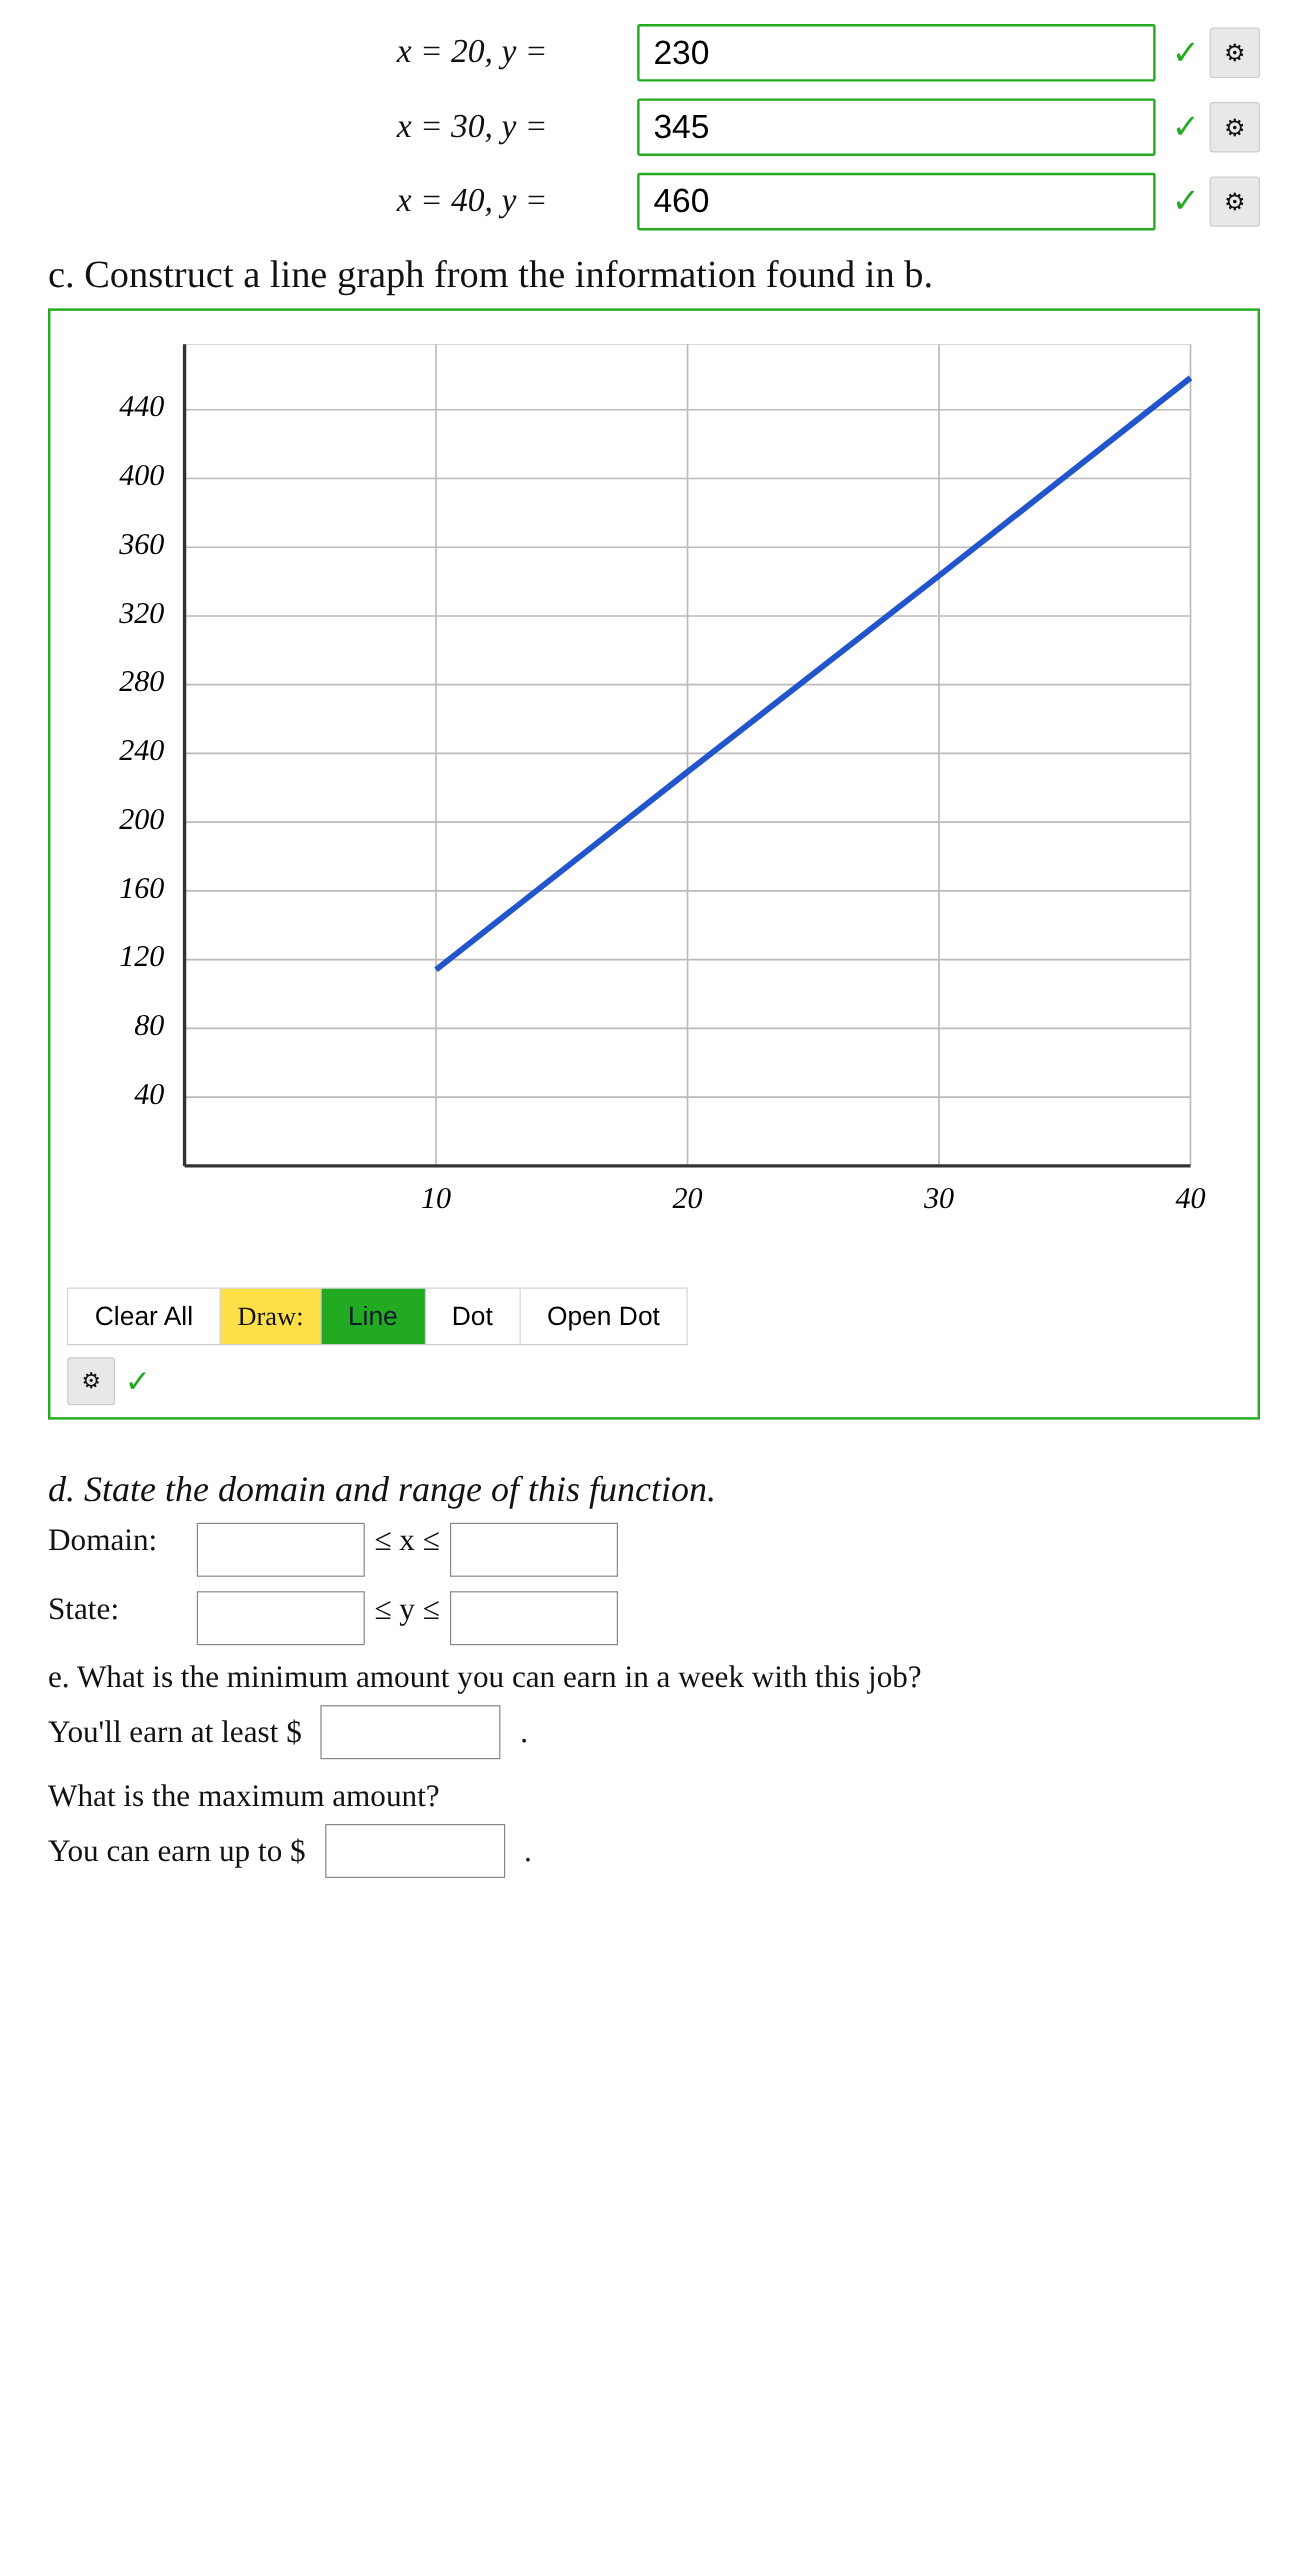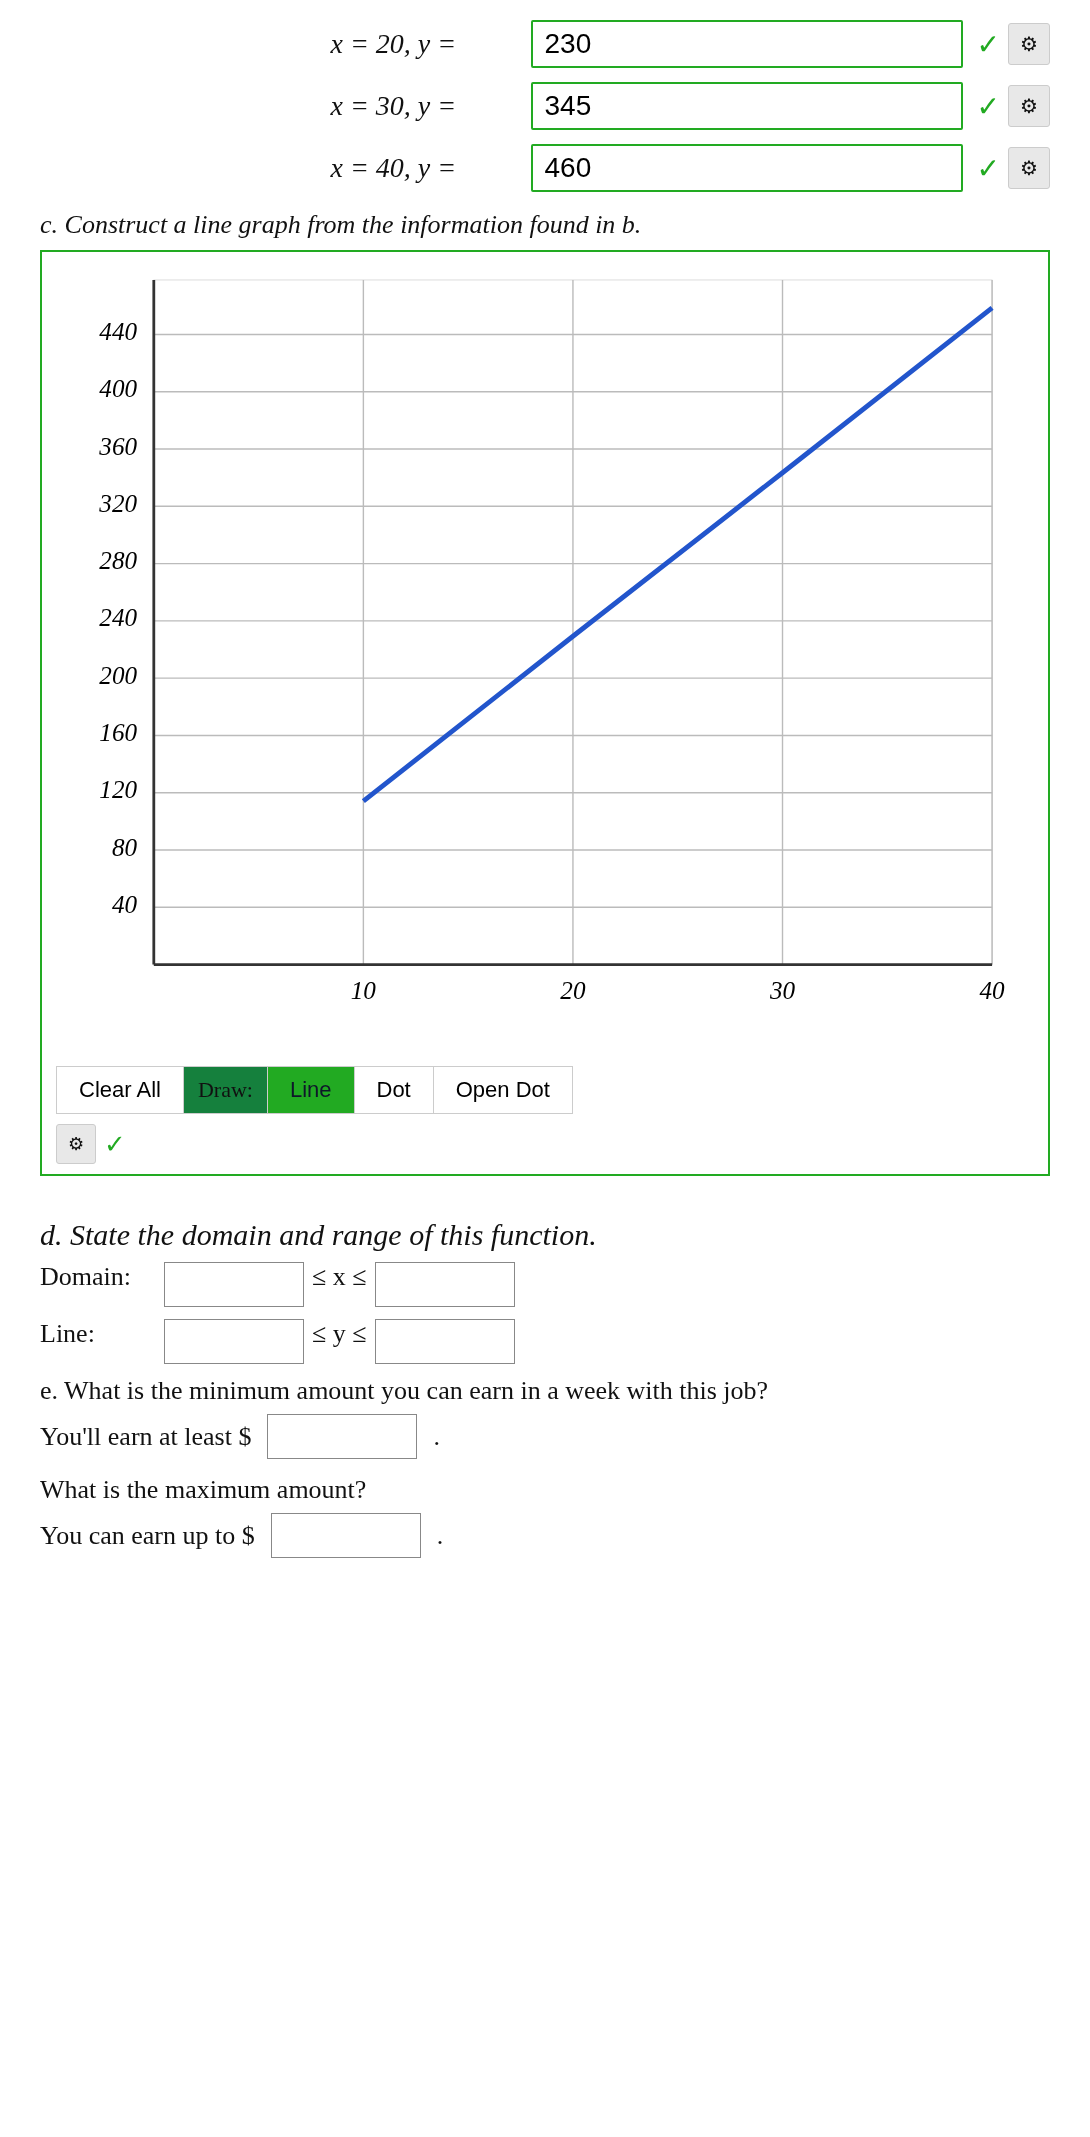--- a/index.html
+++ b/index.html
@@ -44,23 +44,22 @@
       height: 42px;
       display: flex;
       align-items: center;
       justify-content: center;
       margin-left: 8px;
       font-size: 20px;
       cursor: pointer;
     }
 
     .instruction-text {
-      font-size: 26px;
+      font-size: 32px;
       margin: 18px 0 10px 0;
-      font-style: italic;
     }
 
     .graph-container {
       border: 2.5px solid #22aa22;
       padding: 14px 14px 10px 14px;
       margin-bottom: 24px;
       display: inline-block;
       width: 100%;
     }
 
@@ -95,21 +94,21 @@
       border-right: none;
     }
     .graph-controls button.active {
       background: #22aa22;
       color: #0f172a;
     }
     .draw-label {
       font-size: 22px;
       padding: 10px 14px;
       border-right: 1px solid #ccc;
-      background: #15803d;
+      background: #fde047;
     }
     .graph-bottom-row {
       display: flex;
       align-items: center;
       margin-top: 10px;
       gap: 8px;
     }
     .graph-gear {
       background: #e8e8e8;
       border: 1px solid #ccc;
@@ -286,21 +285,21 @@
 
 <div class="domain-range-row">
   <span class="row-label">Domain:</span>
   <input class="small-input" type="text" value="" style="">
   <span class="inequality-sym">≤ x ≤</span>
   <input class="small-input" type="text" value="" style="">
 </div>
 
 
 <div class="domain-range-row">
-  <span class="row-label">Line:</span>
+  <span class="row-label">State:</span>
   <input class="small-input" type="text" value="" style="">
   <span class="inequality-sym">≤ y ≤</span>
   <input class="small-input" type="text" value="" style="">
 </div>
 
 
 <div class="text-line">e. What is the minimum amount you can earn in a week with this job?</div>
 
 
 <div class="earn-row">

